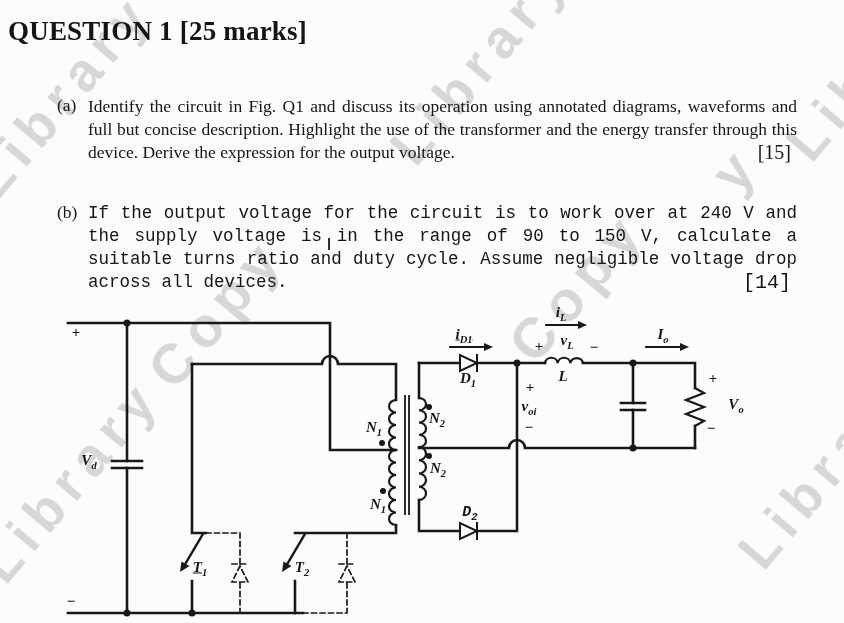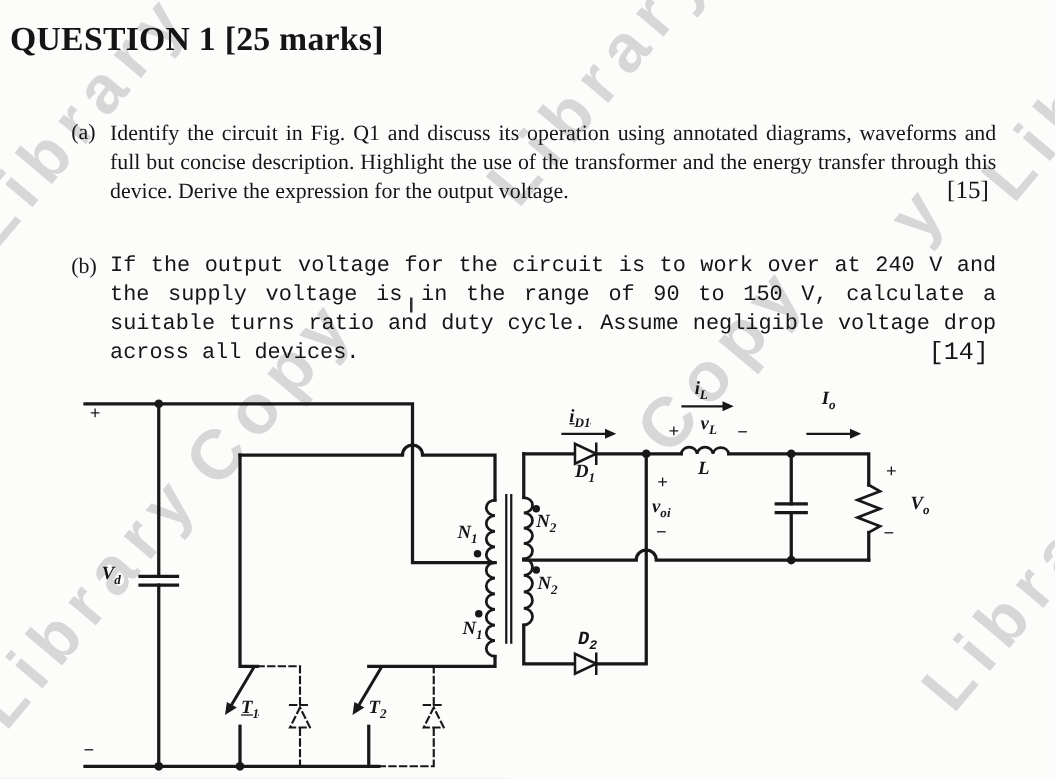--- a/index.html
+++ b/index.html
@@ -172,21 +172,21 @@
   <span class="cl" style="left:470px;top:513px;font-family:Liberation Mono, monospace;"><span>D</span><sub>2</sub></span>
 
   <span class="cl" style="left:464px;top:335px;text-decoration:underline;"><span>i</span><sub>D1</sub></span>
   <span class="cl" style="left:561px;top:313px;"><span>i</span><sub>L</sub></span>
 
   <span class="sg" style="left:539px;top:346px;">+</span>
   <span class="cl" style="left:567px;top:341px;"><span>v</span><sub>L</sub></span>
   <span class="sg" style="left:594px;top:347px;">−</span>
   <span class="cl" style="left:563px;top:377px;"><span>L</span><sub></sub></span>
 
-  <span class="cl" style="left:663px;top:321px;"><span>I</span><sub>o</sub></span>
+  <span class="cl" style="left:663px;top:335px;"><span>I</span><sub>o</sub></span>
 
   <span class="sg" style="left:530px;top:387px;">+</span>
   <span class="cl" style="left:529px;top:407px;"><span>v</span><sub>oi</sub></span>
   <span class="sg" style="left:529px;top:427px;">−</span>
 
   <span class="sg" style="left:713px;top:378px;">+</span>
   <span class="cl" style="left:736px;top:405px;"><span>V</span><sub>o</sub></span>
   <span class="sg" style="left:711px;top:428px;">−</span>
 
 </div>

